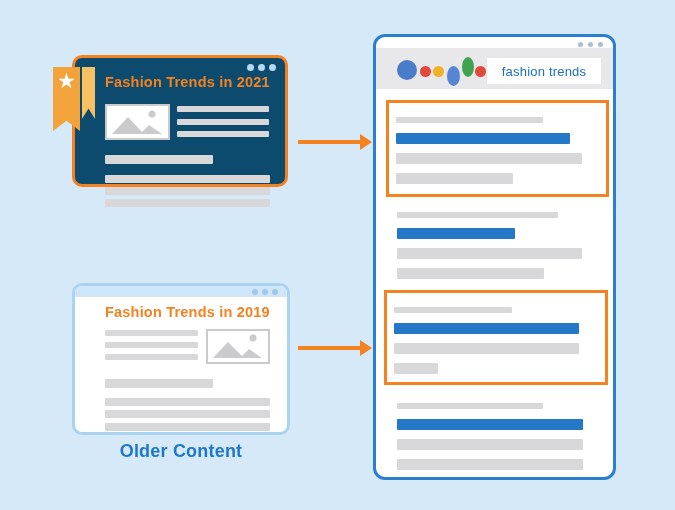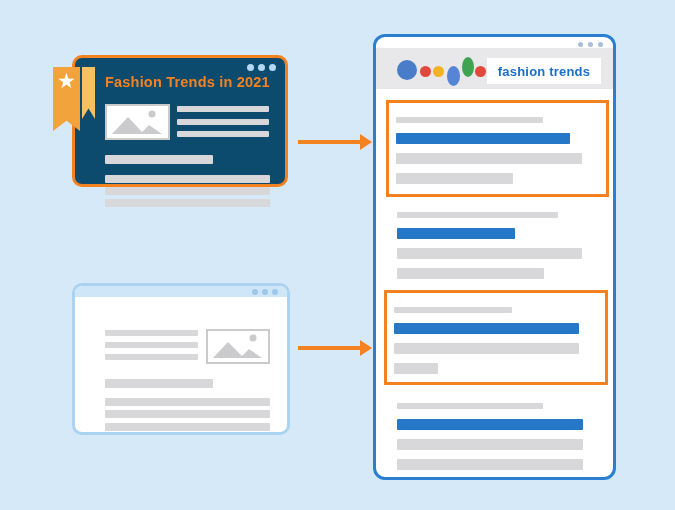--- a/index.html
+++ b/index.html
@@ -81,21 +81,21 @@
   .logo i{position:absolute; border-radius:50%;}
   .logo .c1{left:0;   top:12px;   width:20px; height:20px;}
   .logo .c2{left:23px; top:18px;  width:11px; height:11px;}
   .logo .c3{left:36px; top:18px;  width:11px; height:11px;}
   .logo .c4{left:50px; top:18px;  width:13px; height:20px;}
   .logo .c5{left:65px; top:9px;   width:12px; height:20px;}
   .logo .c6{left:78px; top:18px;  width:11px; height:11px;}
   .search-box{
     position:absolute; left:111px; top:10px; width:114px; height:26px; background:#fff;
     display:flex; align-items:center; justify-content:center;
-    font-size:13px; font-weight:bold; color:#1a70c8; letter-spacing:.2px;
+    font-size:13px; font-weight:normal; color:#1a70c8; letter-spacing:.2px;
   }
   .result{position:absolute;}
   .result.highlighted{border:3px solid #f58220; box-sizing:border-box; padding:14px 0 0 7px;}
   .result-1{left:10px; top:63px;  width:223px; height:97px;}
   .result-2{left:21px; top:175px;}
   .result-3{left:8px;  top:253px; width:224px; height:95px; padding-left:10px;}
   .result-4{left:21px; top:366px;}
   .line{border-radius:1px;}
   .line-url  {height:6px;  background:#d8d8da; margin-bottom:10px;}
   .line-title{height:11px; background:#2577c8; margin-bottom:9px;}
@@ -133,33 +133,35 @@
     <div class="skel" style="left:30px;top:141px;width:165px;height:8px;"></div>
   </div>
 
   <div class="older-window">
     <div class="older-titlebar"></div>
     <div class="dots">
       <span></span>
       <span></span>
       <span></span>
     </div>
+    <div class="win-title">Fashion Trends in 2019</div>
     <div class="skel" style="left:30px;top:44px;width:93px;height:6px;"></div>
     <div class="skel" style="left:30px;top:56px;width:93px;height:6px;"></div>
     <div class="skel" style="left:30px;top:68px;width:93px;height:6px;"></div>
     <svg class="thumb" style="left:131px;top:43px;" width="64" height="35" viewBox="0 0 64 35">
       <rect x="1" y="1" width="62" height="33" fill="#ffffff" stroke="#cbcbce" stroke-width="2"></rect>
       <circle cx="47" cy="9" r="3.5" fill="#cbcbce"></circle>
       <path d="M7 29 L22 13 L36 27 L43 20 L56 29 Z" fill="#cbcbce"></path>
     </svg>
     <div class="skel" style="left:30px;top:93px;width:108px;height:9px;"></div>
     <div class="skel" style="left:30px;top:112px;width:165px;height:8px;"></div>
     <div class="skel" style="left:30px;top:124px;width:165px;height:8px;"></div>
     <div class="skel" style="left:30px;top:137px;width:165px;height:8px;"></div>
   </div>
+  <div class="win-label label-older">Older Content</div>
 
   <div class="arrow arrow-1">
     <div class="shaft"></div>
     <div class="head"></div>
   </div>
   <div class="arrow arrow-2">
     <div class="shaft"></div>
     <div class="head"></div>
   </div>
 

